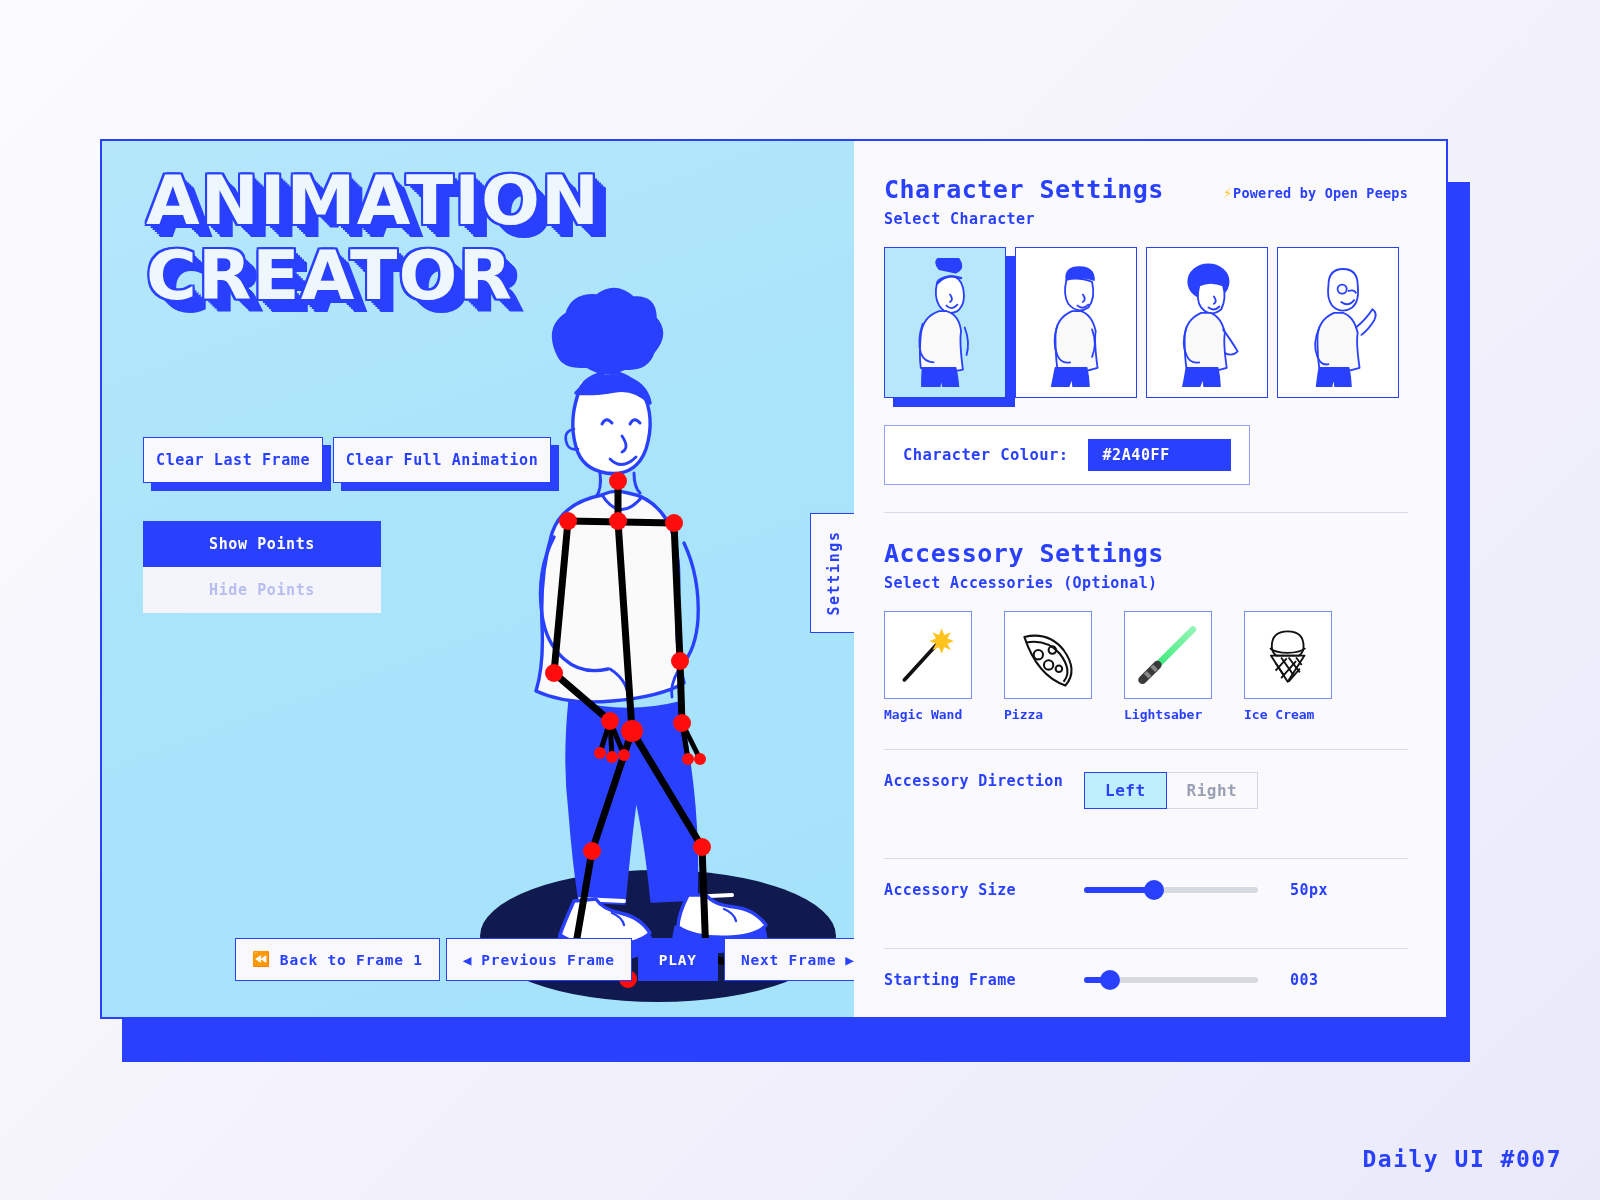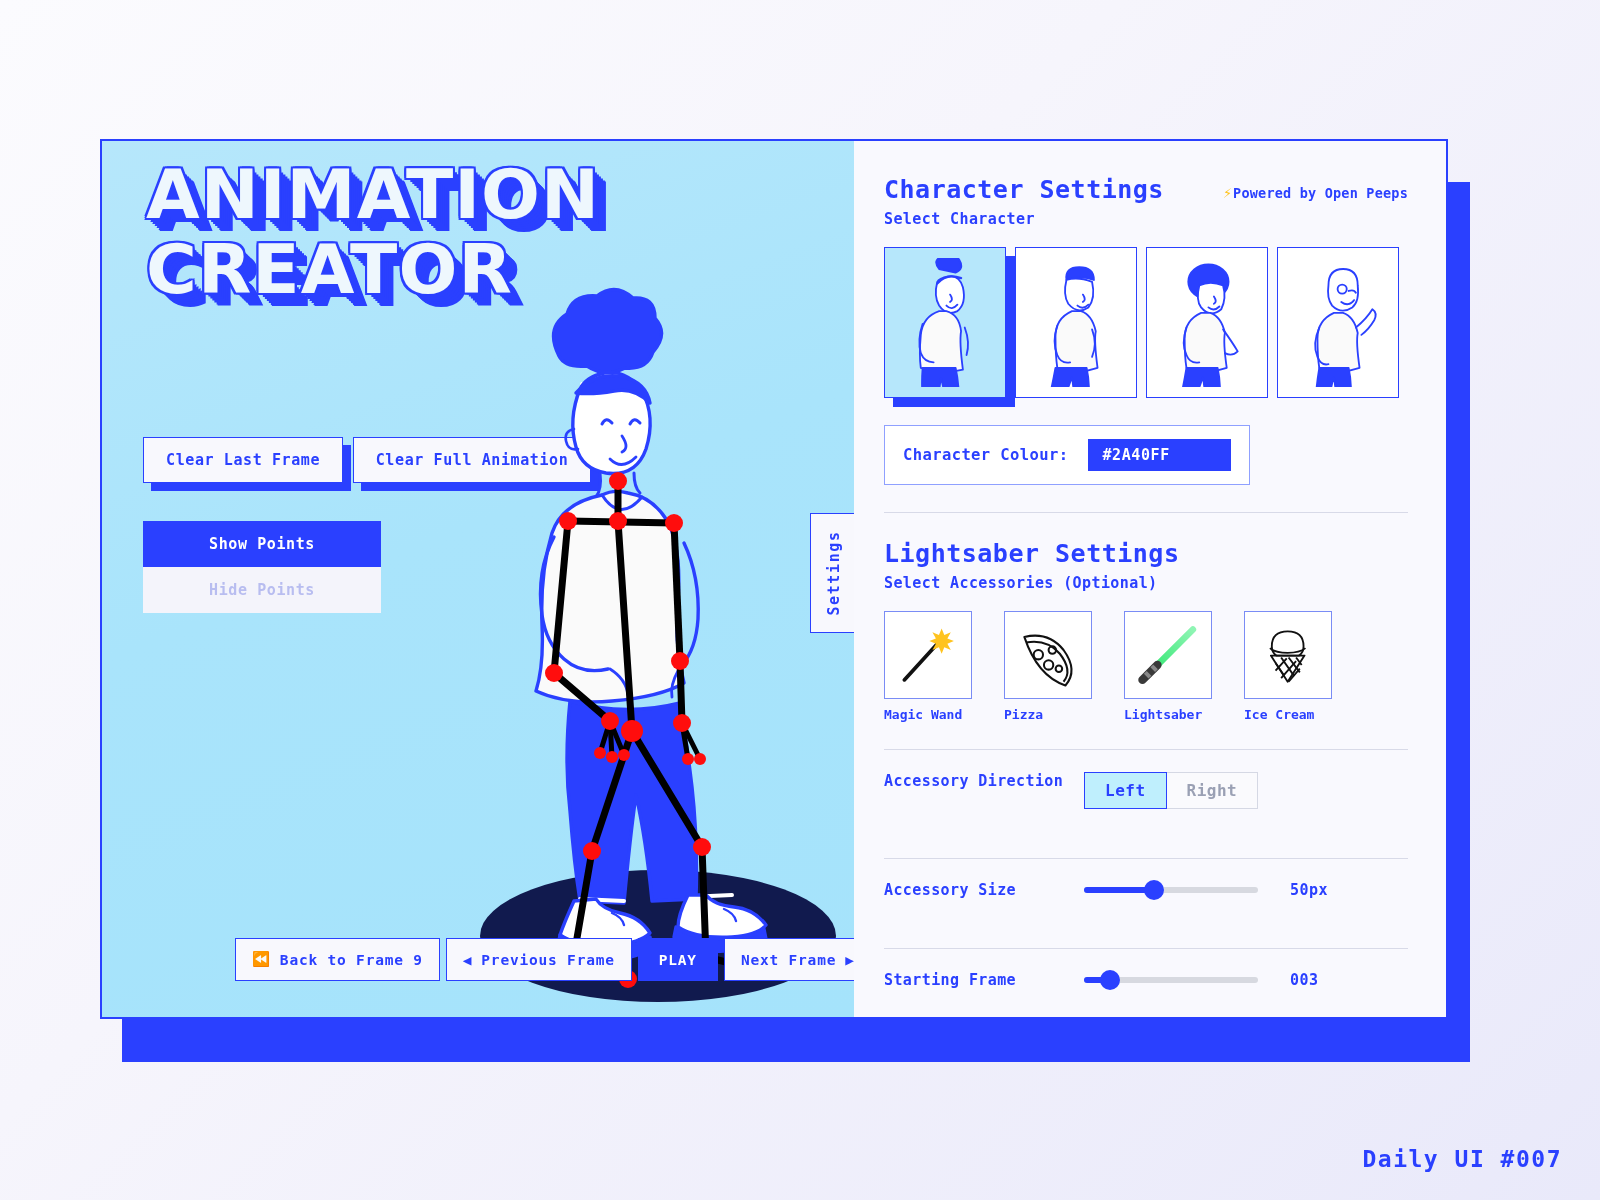--- a/index.html
+++ b/index.html
@@ -43,21 +43,21 @@
     position: relative;
     width: 752px;
     height: 100%;
     background: linear-gradient(160deg, #b6e7fb 0%, #a9e4fb 45%, #a5e3fb 100%);
     overflow: hidden;
   }
 
   .title-block {
     position: absolute;
     left: 44px;
-    top: 22px;
+    top: 28px;
     user-select: none;
   }
   .title-line {
     font-family: "DejaVu Sans", sans-serif;
     font-weight: bold;
     font-size: 68px;
     line-height: 0.93;
     letter-spacing: 1px;
     color: #eef7fd;
     transform: scaleX(1.02);
@@ -77,21 +77,21 @@
     top: 272px;
   }
   .ctl-btn {
     position: relative;
     display: inline-block;
     background: #f8f8fd;
     border: 1.5px solid #2a40ff;
     color: #2a40ff;
     font-size: 15px;
     font-weight: bold;
-    padding: 13px 22px;
+    padding: 13px 12px;
     letter-spacing: 0.6px;
     box-shadow: 8px 8px 0 #2a40ff;
     white-space: nowrap;
   }
   .ctl-btn.second { margin-top: 24px; }
 
   .seg-toggle {
     display: flex;
     margin-top: 38px;
     width: 238px;
@@ -472,21 +472,21 @@
           <circle cx="162" cy="474" r="6"></circle>
           <circle cx="226" cy="478" r="6"></circle>
           <circle cx="238" cy="478" r="6"></circle>
         </g>
       </svg>
     </div>
 
     <div class="playback">
       <div class="pb-btn">
         <span>⏪</span>
-        <span>Back to Frame 9</span>
+        <span>Back to Frame 1</span>
       </div>
       <div class="pb-btn">
         <span>◀</span>
         <span>Previous Frame</span>
       </div>
       <div class="pb-btn play">PLAY</div>
       <div class="pb-btn">
         <span>Next Frame</span>
         <span>▶</span>
       </div>
@@ -577,21 +577,21 @@
       </div>
     </div>
 
     <div class="colour-row">
       <div class="colour-label">Character Colour:</div>
       <div class="colour-swatch">#2A40FF</div>
     </div>
 
     <div class="divider"></div>
 
-    <div class="sec-title" style="margin-top:26px">Lightsaber Settings</div>
+    <div class="sec-title" style="margin-top:26px">Accessory Settings</div>
     <div class="sub-label">Select Accessories (Optional)</div>
 
     <div class="acc-grid">
       <div class="acc-item">
         <div class="acc-box">
           <svg viewBox="0 0 70 70" xmlns="http://www.w3.org/2000/svg">
             <g>
               <line x1="10" y1="62" x2="52" y2="16" stroke="#111" stroke-width="4" stroke-linecap="round"></line>
               <path d="M55 4 l3.5 8.5 L67 9 l-4.5 8 8.5 3.5 -8.5 3.5 4.5 8 -8.5 -3.5 -3.5 8.5 -3.5 -8.5 -8.5 3.5 4.5 -8 -8.5 -3.5 8.5 -3.5 -4.5 -8 8.5 3.5z" fill="#FFC31F" transform="translate(-5,2) scale(0.82) translate(12,2)"></path>
             </g>

